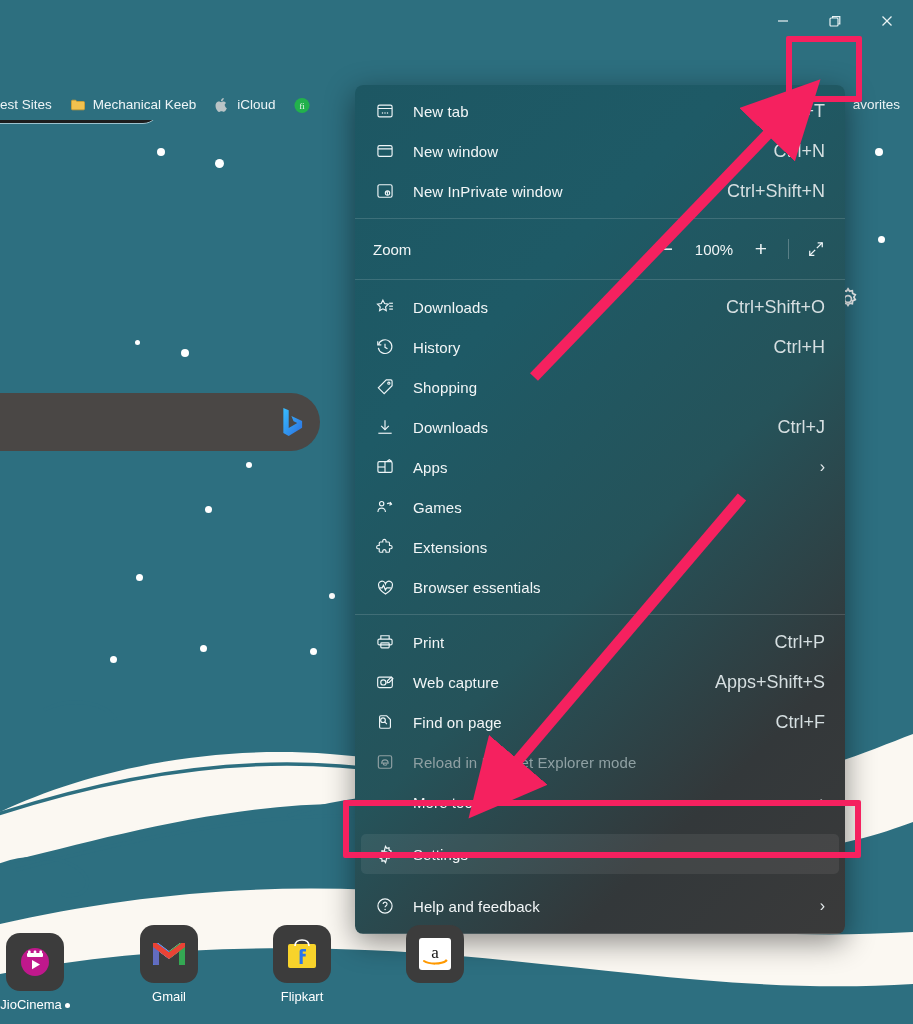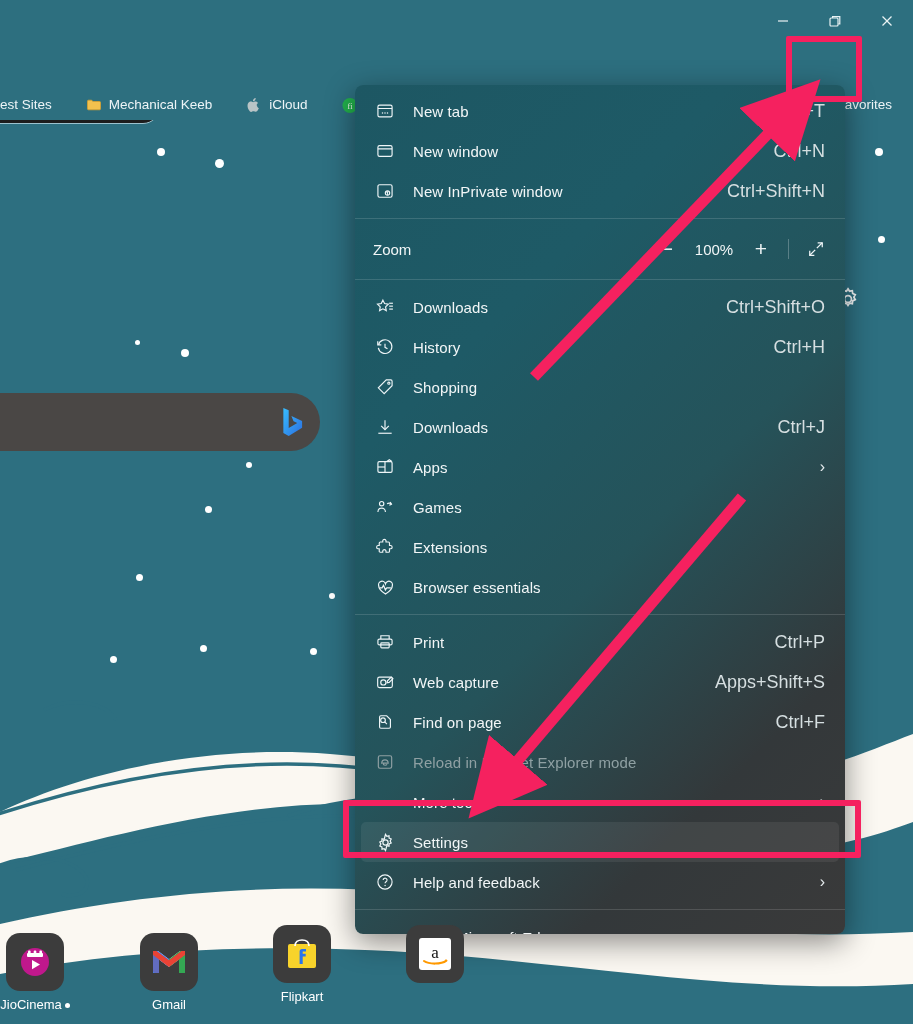--- a/index.html
+++ b/index.html
@@ -79,21 +79,21 @@
     width: 38px; height: 38px; border-radius: 50%;
     background: #12121a; display:flex; align-items:center; justify-content:center;
   }
 
   
   .bookmarks {
     position: absolute; left: 0; top: 90px; width: 913px; height: 30px;
     background: #2d6f7f; display: flex; align-items: center; gap: 0px;
     color: #eef5f7; font-size: 13.5px; white-space: nowrap;
   }
-  .bm { display: flex; align-items: center; gap: 7px; padding: 0 17px; height: 26px; }
+  .bm { display: flex; align-items: center; gap: 7px; padding: 0 9px; height: 26px; }
   .bm-label { line-height: 1; }
   .bm-fav { width: 16px; height: 16px; display:flex; align-items:center; justify-content:center; }
 
   
   .menu {
     position: absolute; left: 355px; top: 85px; width: 490px; height: 849px;
     border-radius: 8px;
     background: linear-gradient(135deg, #1d5763 0%, #1e5a66 28%, #25535a 55%, #33383a 80%, #3a3a3a 100%);
     box-shadow: 0 8px 30px rgba(0,0,0,.45);
     overflow: hidden;
@@ -104,21 +104,21 @@
     font-size: 15px; position: relative;
   }
   .mi-icon { width: 24px; min-width: 24px; height: 24px; display:flex; align-items:center; justify-content:center; margin-right: 16px; }
   .mi-label { flex: 1; letter-spacing: .1px; }
   .mi-accel { color: #d6dfe1; font-size: 18px; }
   .mi-chevron { color: #e4eaec; font-size: 16px; margin-left: 8px; }
   .menu-item.disabled { color: #8fa0a3; }
   .menu-sep { height: 1px; background: rgba(255,255,255,.14); margin: 7px 0; }
   .menu-item.selected {
     background: rgba(255,255,255,.07);
-    border-radius: 5px; margin: 0 6px; padding-left: 12px;
+    border-radius: 5px; margin: 12px 6px; padding-left: 12px;
     width: calc(100% - 12px);
   }
   
   .zoom-row { display: flex; align-items: center; height: 46px; padding: 0 12px 0 18px; font-size: 15px; }
   .zoom-label { flex: 1; }
   .zoom-ctl { display: flex; align-items: center; gap: 4px; }
   .zbtn { width: 34px; height: 34px; display:flex; align-items:center; justify-content:center; font-size: 21px; color:#eaf1f2; }
   .zval { font-size: 15px; min-width: 52px; text-align: center; }
   .zsep { width: 1px; height: 20px; background: rgba(255,255,255,.25); margin: 0 6px; }
 
@@ -597,21 +597,21 @@
           <rect x="16.7" y="6.5" width="2.6" height="3.4" rx="1" fill="#fff"></rect>
           <rect x="22.4" y="6.5" width="2.6" height="3.4" rx="1" fill="#fff"></rect>
           <path d="M15 16l8 4.6-8 4.6z" fill="#fff"></path>
         </svg>
       </div>
       <div class="dock-label">
         <span>JioCinema</span><span class="dock-dot"></span>
       </div>
     </div>
 
-    <div class="dock-app" style="left:124px; bottom:12px;">
+    <div class="dock-app" style="left:124px; bottom:20px;">
       <div class="dock-tile">
         <svg width="36" height="28" viewBox="0 0 36 28">
           <path d="M2 5.5A2.5 2.5 0 014.5 3H7l11 8.2L29 3h2.5A2.5 2.5 0 0134 5.5V25h-6V11.5L18 19 8 11.5V25H2z" fill="#fff"></path>
           <path d="M2 25V7l6 4.5V25z" fill="#4285f4"></path>
           <path d="M28 25V11.5L34 7v18z" fill="#34a853"></path>
           <path d="M2 5.5A2.5 2.5 0 014.5 3H7l11 8.2V19L8 11.5V25H2z" fill="#4285f4"></path>
           <path d="M34 5.5A2.5 2.5 0 0031.5 3H29L18 11.2V19l10-7.5V25h6z" fill="#34a853"></path>
           <path d="M2 3h3l13 9.6L31 3h3v3L18 18 2 6z" fill="#ea4335"></path>
           <path d="M8 11.5L2 7V5.5A2.5 2.5 0 014.5 3h.6L18 12.6 30.9 3h.6A2.5 2.5 0 0134 5.5V7l-6 4.5V25h-2.6l-.4-13L18 17l-7-5-.4 13H8z" fill="#ea4335" opacity="0"></path>
           <path d="M18 19l-10-7.5V25H4.5A2.5 2.5 0 012 22.5V7z" fill="#4285f4"></path>

